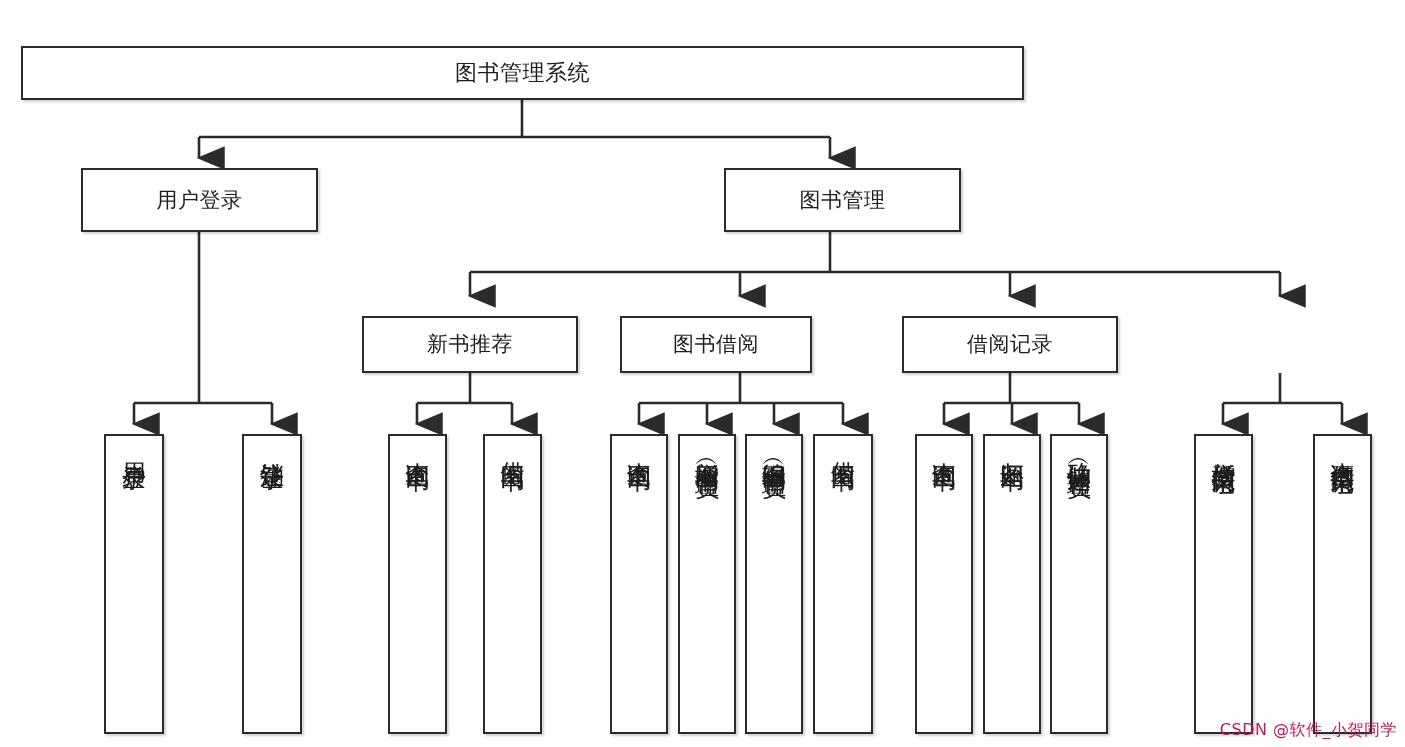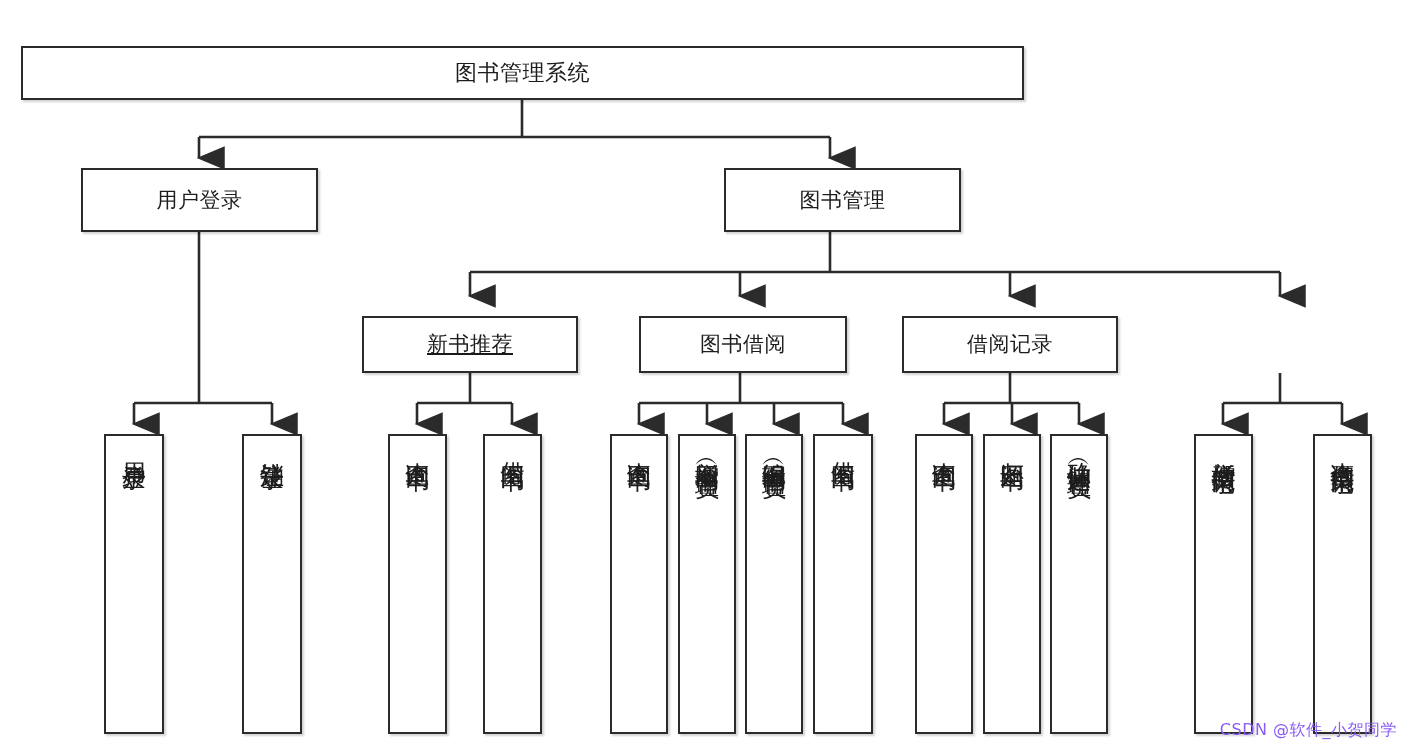--- a/index.html
+++ b/index.html
@@ -58,21 +58,21 @@
     font-size:24px;
     line-height:1.0;
     letter-spacing:2px;
     white-space:nowrap;
   }
   #watermark{
     position:absolute;
     right:8px;
     bottom:6px;
     font-size:16px;
-    color:#8b5cf6;
+    color:#be185d;
     letter-spacing:0.5px;
     z-index:5;
     user-select:none;
     white-space:nowrap;
   }
 </style>
 </head>
 <body>
 
 <div id="canvas">
@@ -131,24 +131,24 @@
     <span class="lbl">图书管理系统</span>
   </div>
 
   <div class="node horiz" style="left:81px; top:168px; width:237px; height:64px;">
     <span class="lbl">用户登录</span>
   </div>
   <div class="node horiz" style="left:711px; top:168px; width:237px; height:64px;margin-left:13px;">
     <span class="lbl">图书管理</span>
   </div>
 
-  <div class="node horiz" style="left:362px; top:316px; width:216px; height:57px;text-decoration:underline;">
+  <div class="node horiz" style="left:362px; top:316px; width:216px; height:57px;">
     <span class="lbl">新书推荐</span>
   </div>
-  <div class="node horiz" style="left:639px; top:316px; width:208px; height:57px;">
+  <div class="node horiz" style="left:620px; top:316px; width:192px; height:57px;">
     <span class="lbl">图书借阅</span>
   </div>
   <div class="node horiz" style="left:902px; top:316px; width:216px; height:57px;">
     <span class="lbl">借阅记录</span>
   </div>
 
   <div class="node vert" style="left:104px; top:434px; width:60px; height:300px;">
     <span class="lbl">用户登录</span>
   </div>
   <div class="node vert" style="left:242px; top:434px; width:60px; height:300px;">

